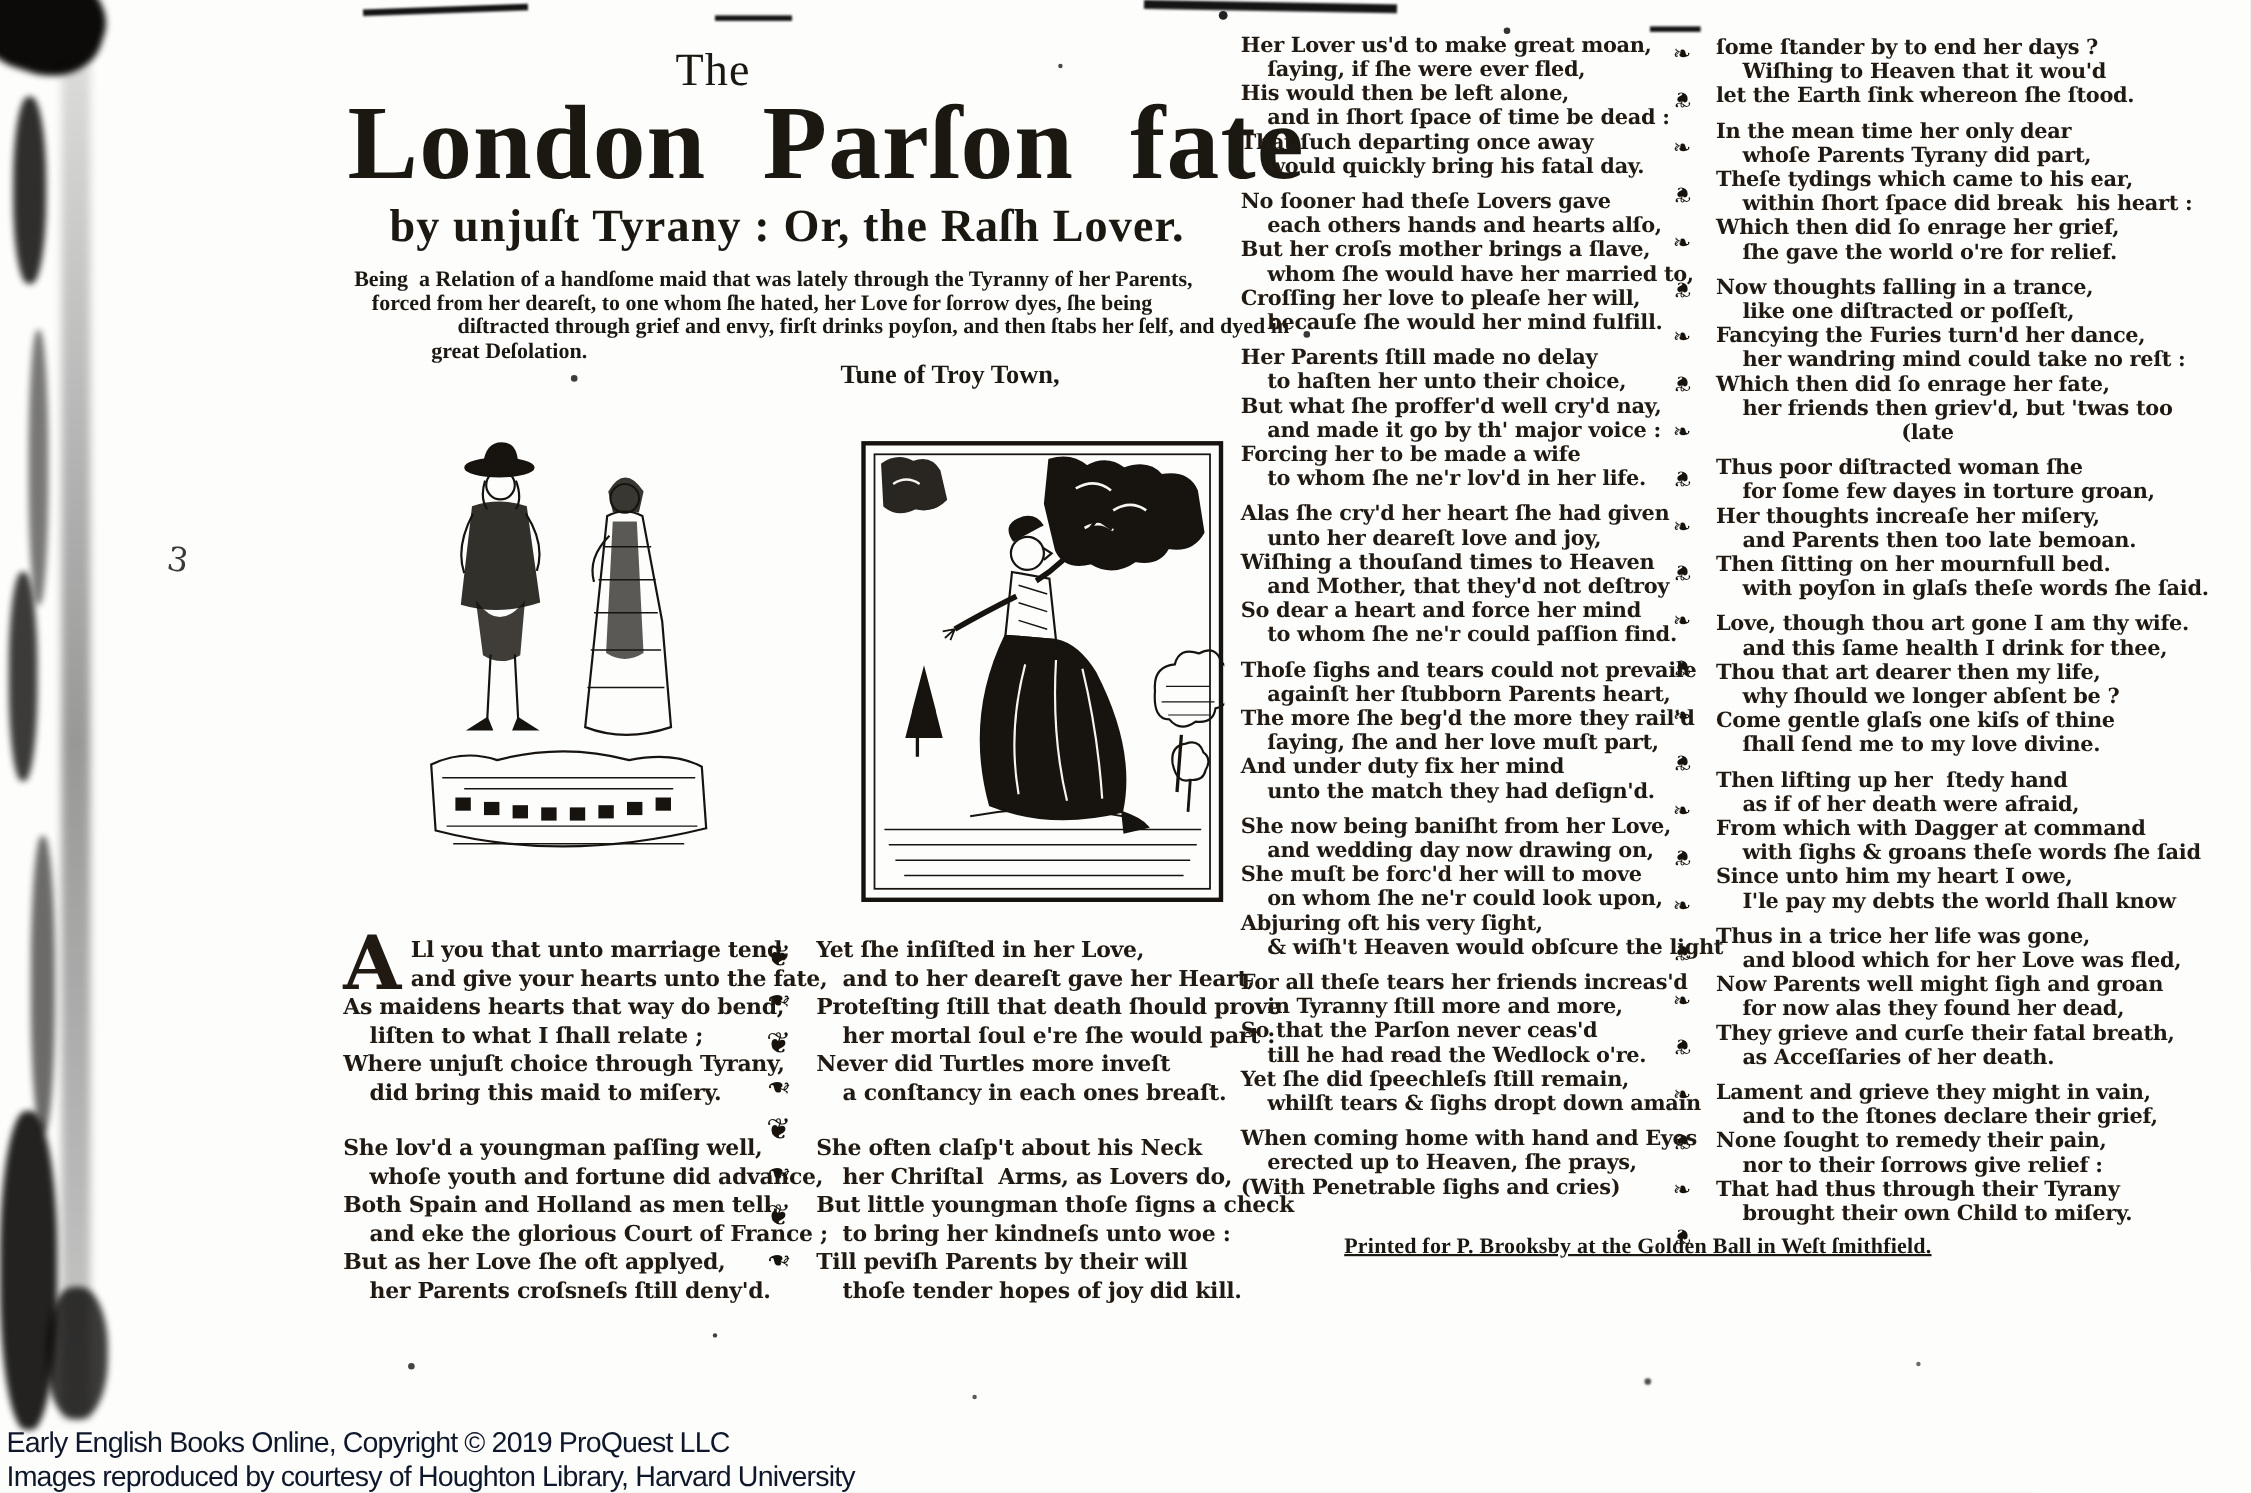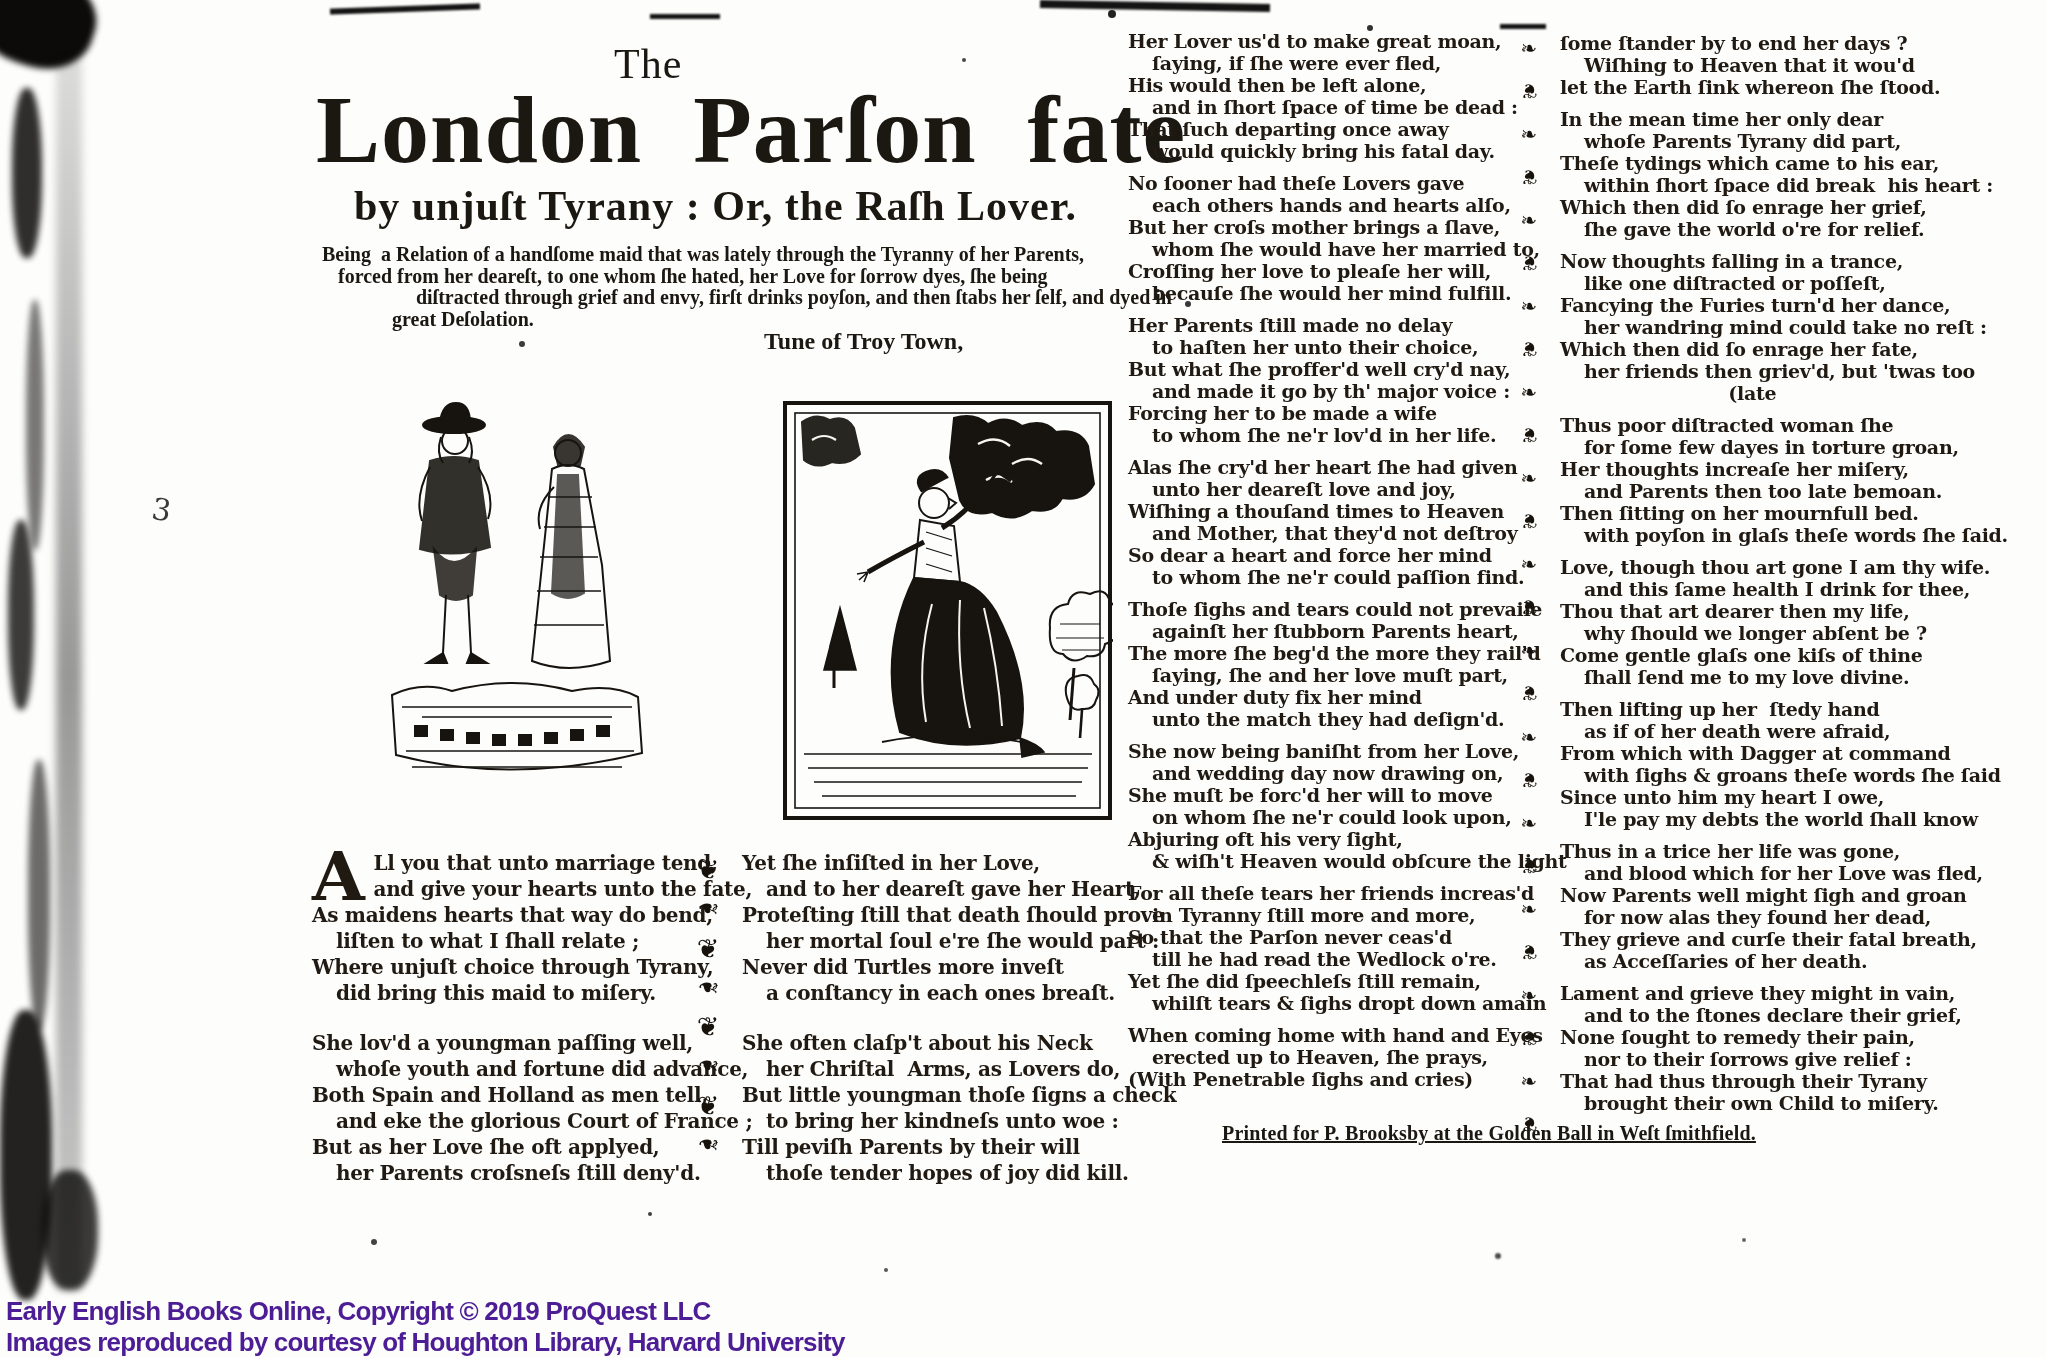--- a/index.html
+++ b/index.html
@@ -35,22 +35,22 @@
   .dropcap{float:left;font-size:68px;line-height:52px;height:52px;margin:0 9px 0 0;font-weight:bold;}
   
   .strip{display:flex;flex-direction:column;justify-content:space-between;align-items:center;
          font-family:"DejaVu Sans",sans-serif;color:#17130c;}
   #stripA{left:686px;top:854px;height:306px;width:44px;font-size:27px;}
   #stripB{left:1506px;top:36px;height:1100px;width:46px;font-size:20px;}
   .fleuron{display:block;}
   .strip .fleuron:nth-child(even){transform:rotate(180deg);}
   
   .imprint{left:1222px;top:1122px;font-size:20px;font-weight:bold;white-space:nowrap;letter-spacing:0.2px;text-decoration:underline;}
-  .footer{left:6px;top:1296px;font-family:"Liberation Sans",sans-serif;font-weight:bold;
-          font-size:26px;line-height:31px;letter-spacing:-0.8px;color:#4c1d95;}
+  .footer{left:6px;top:1296px;font-family:"Liberation Sans",sans-serif;font-weight:normal;
+          font-size:26px;line-height:31px;letter-spacing:-0.8px;color:#0f172a;}
   
   #cutL{left:362px;top:395px;width:304px;height:392px;}
   #cutR{left:782px;top:400px;width:331px;height:421px;}
   
   .blob{position:absolute;background:#0c0b0a;border-radius:45%;filter:blur(3px);}
   .streak{position:absolute;background:linear-gradient(#00000022,#00000066,#00000033);
           filter:blur(4px);}
   .dash{position:absolute;background:#141414;filter:blur(1px);}
   .mark3{left:152px;top:492px;font-size:30px;color:#3a3a3a;transform:rotate(9deg);
          font-family:"DejaVu Serif",serif;}

